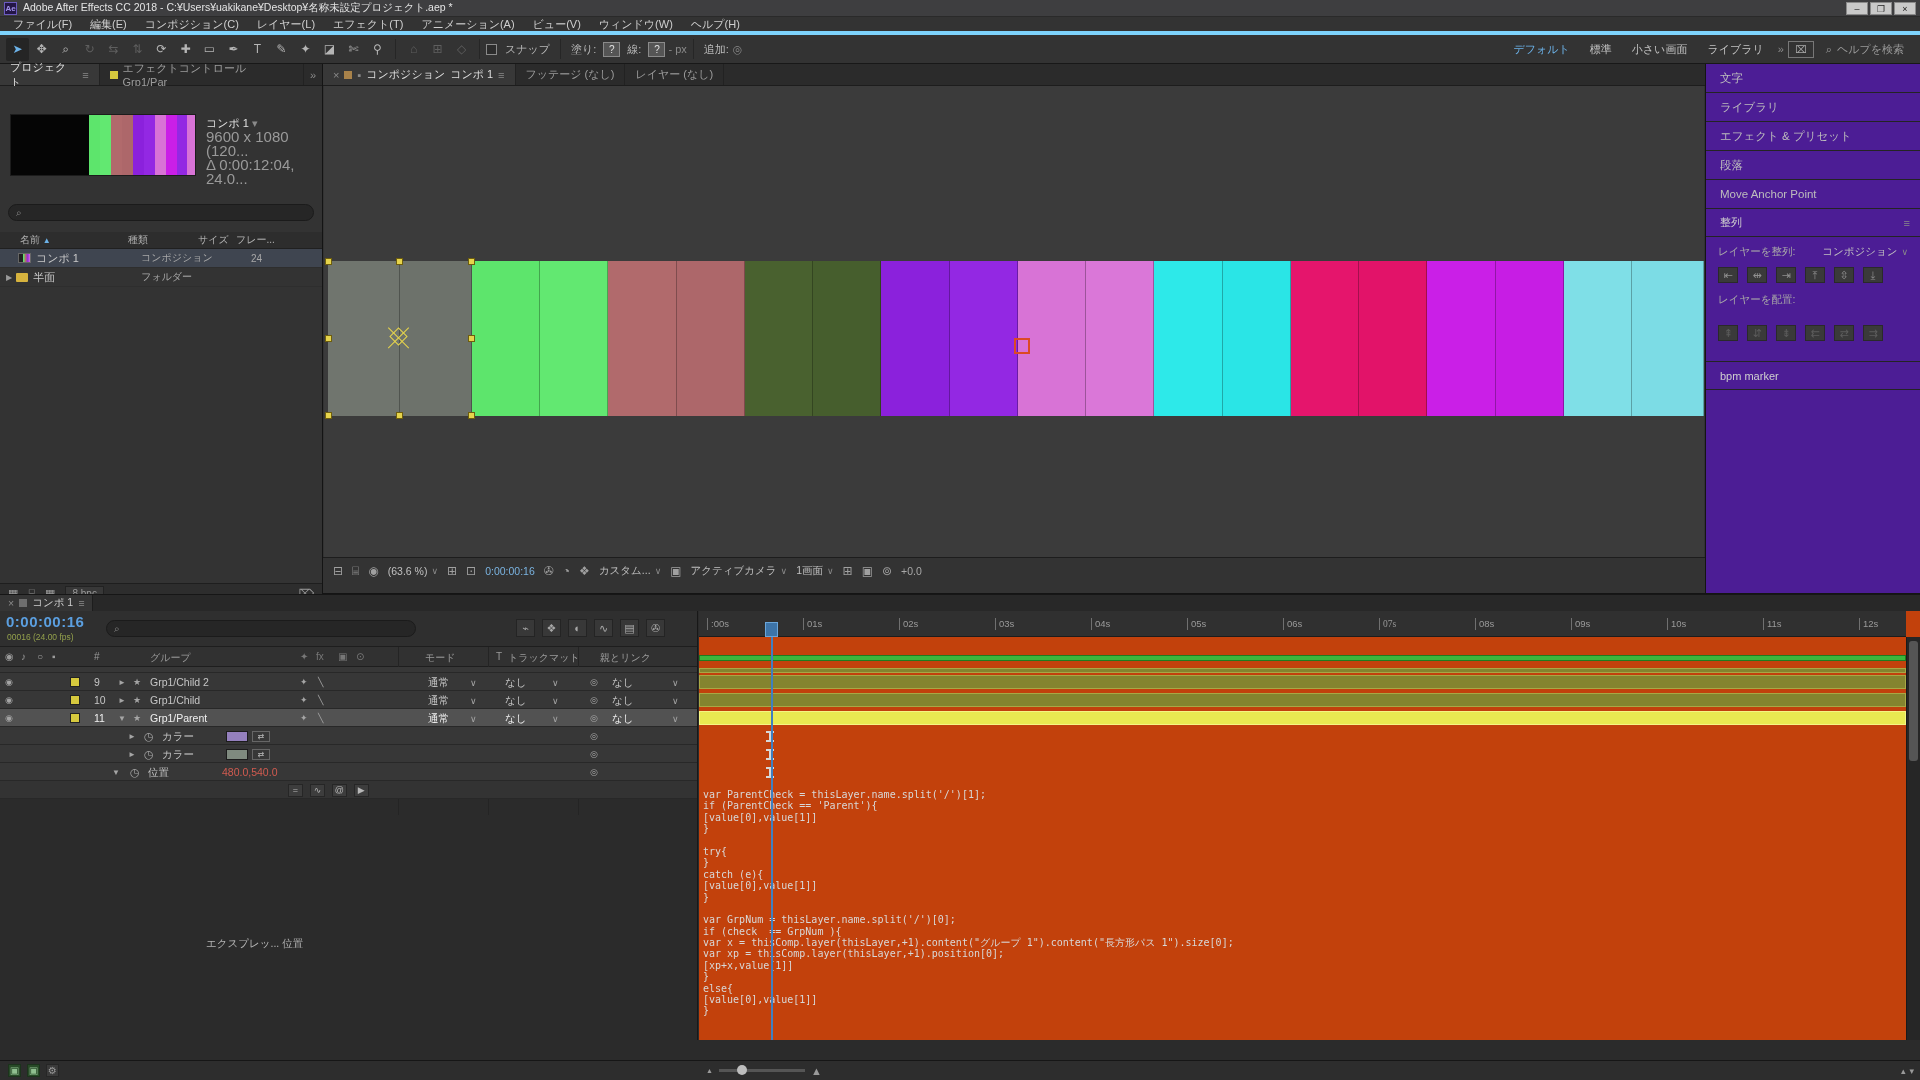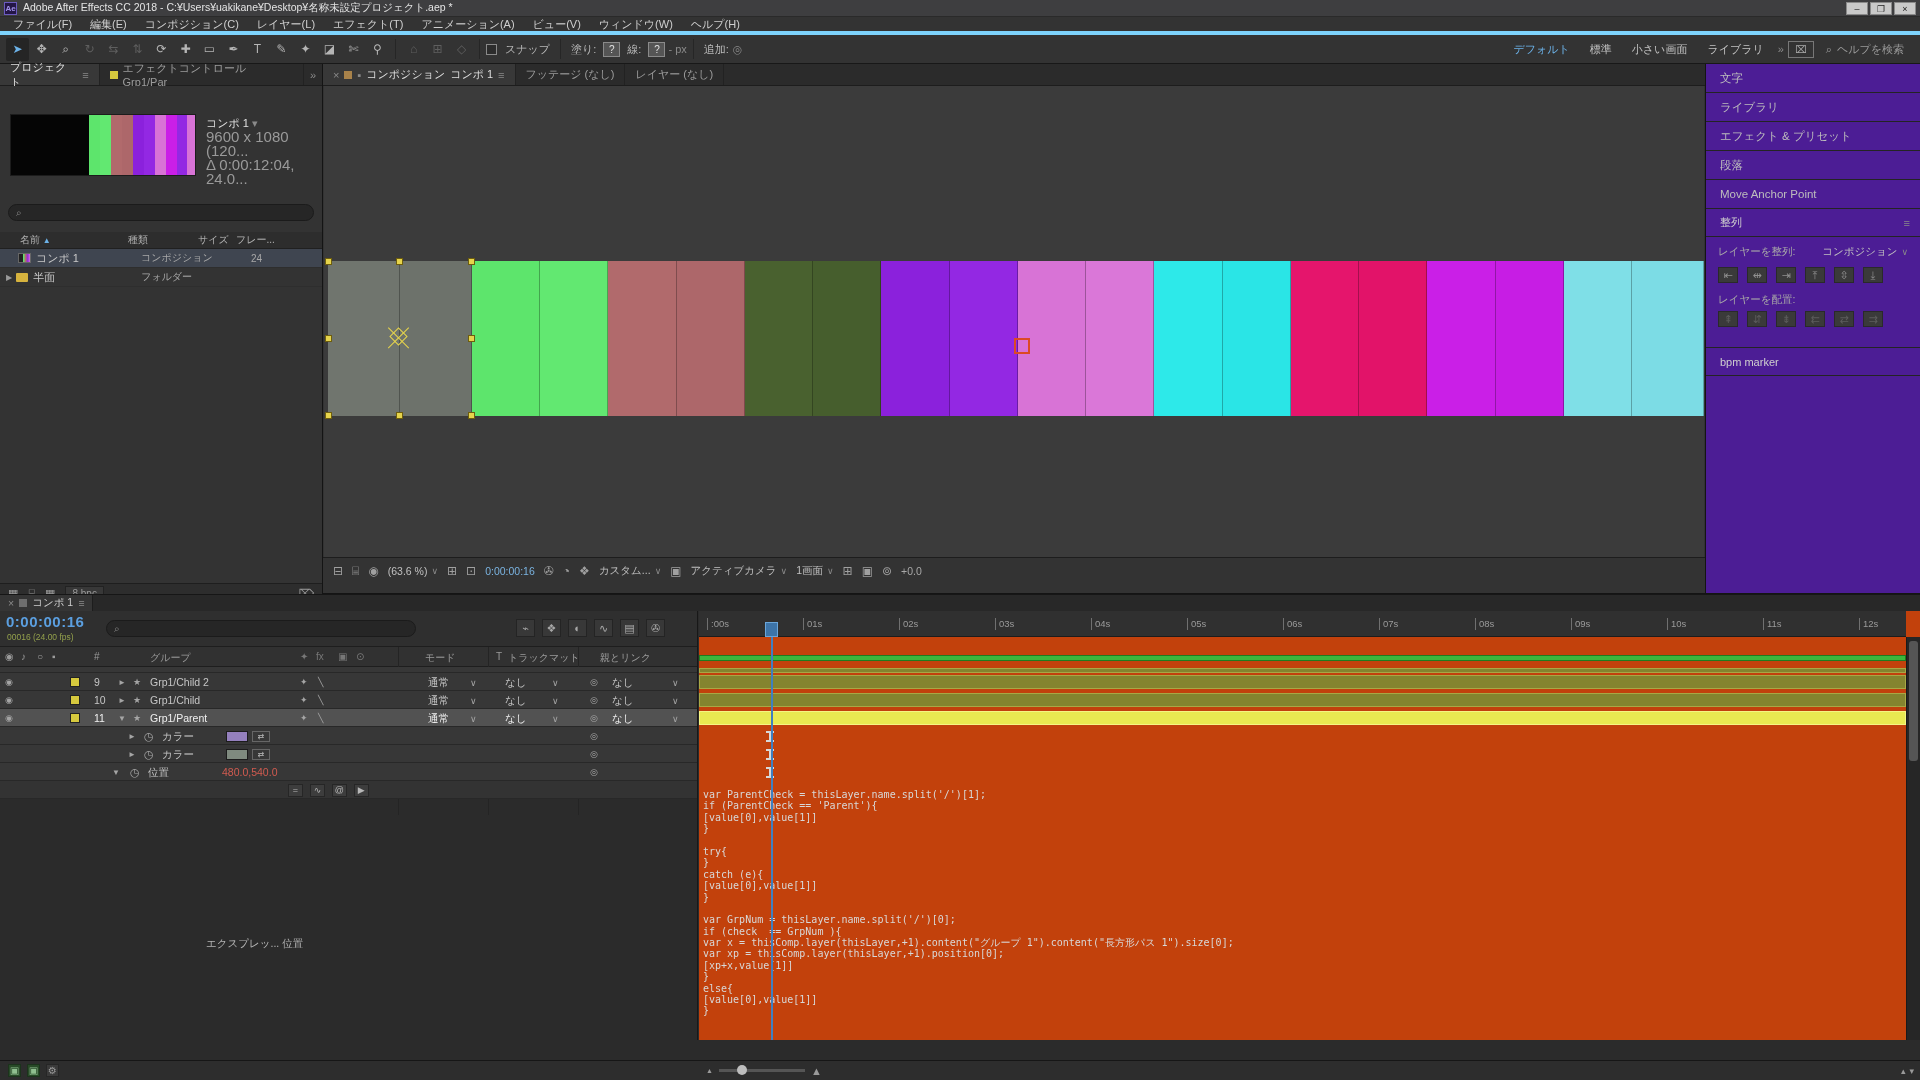--- a/index.html
+++ b/index.html
@@ -74,21 +74,21 @@
 .cb-drop{display:flex;align-items:center;gap:4px;color:#c0c0c0}
 .caret{color:#8a8a8a;font-size:9px}
 
 .side-row{height:29px;display:flex;align-items:center;padding-left:14px;border-bottom:1px solid #242424;color:#bdbdbd;font-size:11.5px}
 .side-head{height:28px;display:flex;align-items:center;justify-content:space-between;padding:0 10px 0 14px;border-bottom:1px solid #242424;color:#cfcfcf}
 .align-body{padding:8px 12px 10px;border-bottom:1px solid #242424}
 .align-line{display:flex;align-items:center;justify-content:space-between;color:#a8a8a8;font-size:10.5px;margin-bottom:8px}
 .align-icons{display:flex;gap:9px;margin:4px 0 10px}
 .align-icon{width:20px;height:16px;display:flex;align-items:center;justify-content:center;color:#909090;background:#3a3a3a;border:1px solid #2a2a2a;font-size:11px}
 .align-icons.dim .align-icon{color:#5c5c5c}
-.dist-label{color:#a8a8a8;font-size:10.5px;margin-bottom:4px}
+.dist-label{color:#a8a8a8;font-size:10.5px;margin-bottom:18px}
 
 .timeline{position:absolute;top:594px;left:0;right:0;height:466px;background:#2b2b2b;border-top:1px solid #161616}
 .tl-tabs{position:absolute;top:0;left:0;right:0;height:16px;background:#282828;display:flex;align-items:center;color:#cfcfcf;font-size:10.5px}
 .tl-tab{display:flex;align-items:center;gap:5px;height:100%;padding:0 8px;background:#353535;border-right:1px solid #1d1d1d}
 .tl-left{position:absolute;left:0;top:16px;width:698px;bottom:20px;background:#2b2b2b;border-right:1px solid #181818;overflow:hidden}
 .tl-toprow{position:absolute;left:0;right:0;top:0;height:36px;background:#2f2f2f;border-bottom:1px solid #1e1e1e}
 .tl-tc{position:absolute;left:6px;top:2px;font-size:15px;font-weight:bold;color:#5b9fe0;letter-spacing:.5px}
 .tl-frames{position:absolute;left:7px;top:21px;font-size:8.5px;color:#93a04c}
 .tl-opts{position:absolute;left:516px;top:8px;display:flex;gap:7px}
 .tl-opts .list-item{width:19px;height:18px;display:flex;align-items:center;justify-content:center;background:#383838;border:1px solid #242424;color:#a8a8a8;font-size:11px}
@@ -548,21 +548,21 @@
 
     <div class="tl-right">
       <div class="ruler">
           <div class="ruler-label" style="left: 8px;">:00s</div>
           <div class="ruler-label" style="left: 104px;">01s</div>
           <div class="ruler-label" style="left: 200px;">02s</div>
           <div class="ruler-label" style="left: 296px;">03s</div>
           <div class="ruler-label" style="left: 392px;">04s</div>
           <div class="ruler-label" style="left: 488px;">05s</div>
           <div class="ruler-label" style="left: 584px;">06s</div>
-          <div class="ruler-label" style="left: 680px;">07s</div>
+          <div class="ruler-label" style="left: 680px; font-family: Liberation Serif, serif;">07s</div>
           <div class="ruler-label" style="left: 776px;">08s</div>
           <div class="ruler-label" style="left: 872px;">09s</div>
           <div class="ruler-label" style="left: 968px;">10s</div>
           <div class="ruler-label" style="left: 1064px;">11s</div>
           <div class="ruler-label" style="left: 1160px;">12s</div>
         </div>
       <div class="cti-head"></div>
       <div class="workarea"></div>
 
       <div class="tl-bar" style="top:57px;height:5px"></div>

